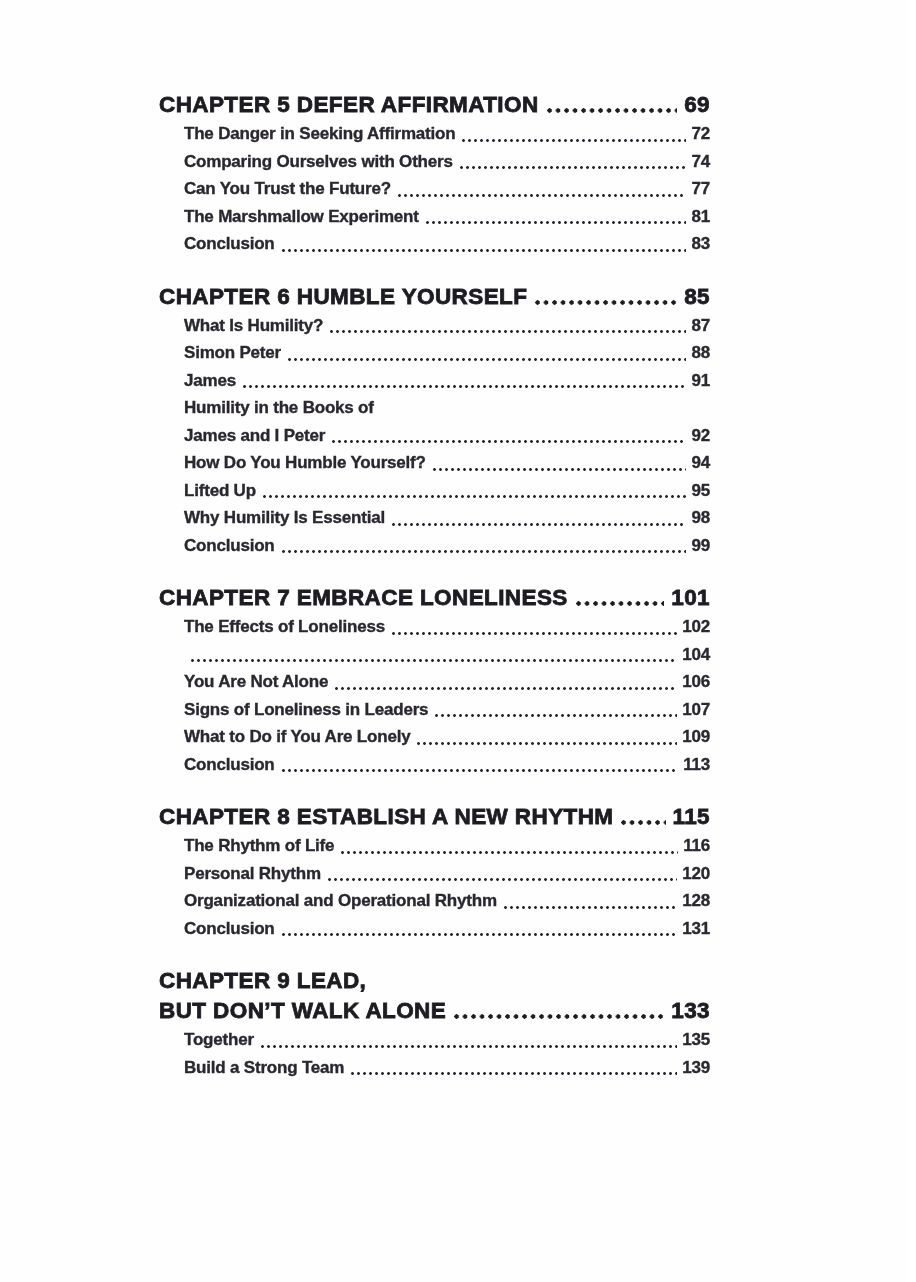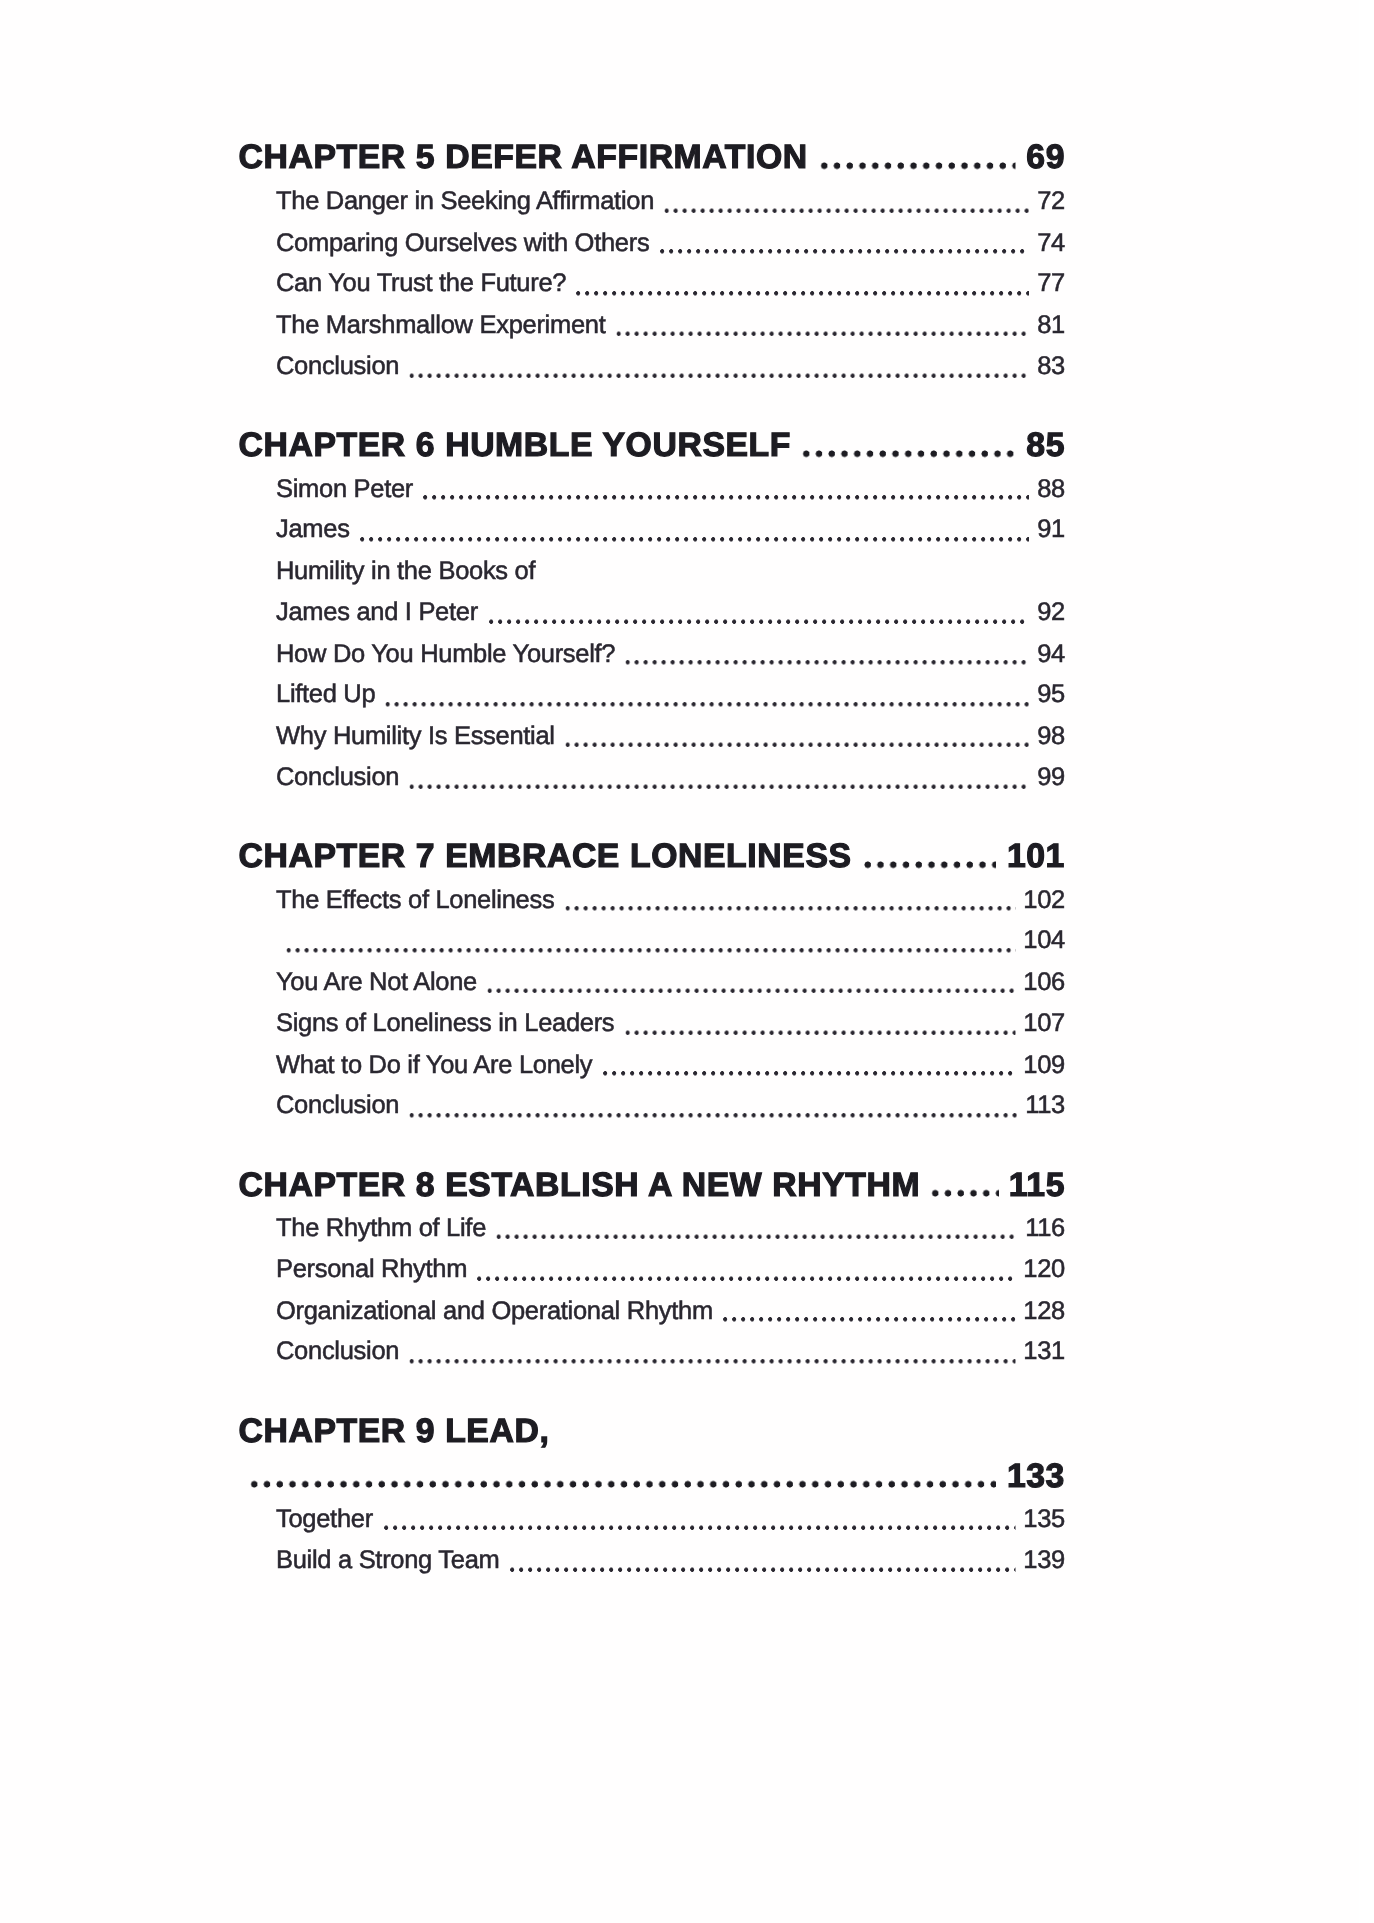--- a/index.html
+++ b/index.html
@@ -47,21 +47,21 @@
     background-repeat: repeat-x;
     background-position: left bottom;
   }
   .h-page { flex: 0 0 auto; }
   
   .e-row {
     display: flex;
     align-items: flex-end;
     line-height: 27.5px;
     font-size: 17px;
-    font-weight: 400;
+    font-weight: 700;
     letter-spacing: -0.2px;
     color: #2a2730;
     -webkit-text-stroke: 0.35px #2a2730;
     margin-left: 25px;
     white-space: nowrap;
   }
   .e-title { flex: 0 0 auto; }
   .e-leader {
     flex: 1 1 auto;
     height: 3px;
@@ -110,20 +110,25 @@
           <span class="e-page">83</span>
         </div>
       </section>
       <section class="toc-section">
         <div class="h-row">
           <span class="h-title">CHAPTER 6 HUMBLE YOURSELF</span>
           <span class="h-leader"></span>
           <span class="h-page">85</span>
         </div>
         <div class="e-row">
+          <span class="e-title">What Is Humility?</span>
+          <span class="e-leader"></span>
+          <span class="e-page">87</span>
+        </div>
+        <div class="e-row">
           <span class="e-title">Simon Peter</span>
           <span class="e-leader"></span>
           <span class="e-page">88</span>
         </div>
         <div class="e-row">
           <span class="e-title">James</span>
           <span class="e-leader"></span>
           <span class="e-page">91</span>
         </div>
         <div class="e-row">
@@ -216,20 +221,21 @@
           <span class="e-title">Conclusion</span>
           <span class="e-leader"></span>
           <span class="e-page">131</span>
         </div>
       </section>
       <section class="toc-section">
         <div class="h-row">
           <span class="h-title">CHAPTER 9 LEAD,</span>
         </div>
         <div class="h-row">
+          <span class="h-title">BUT DON’T WALK ALONE</span>
           <span class="h-leader"></span>
           <span class="h-page">133</span>
         </div>
         <div class="e-row">
           <span class="e-title">Together</span>
           <span class="e-leader"></span>
           <span class="e-page">135</span>
         </div>
         <div class="e-row">
           <span class="e-title">Build a Strong Team</span>

